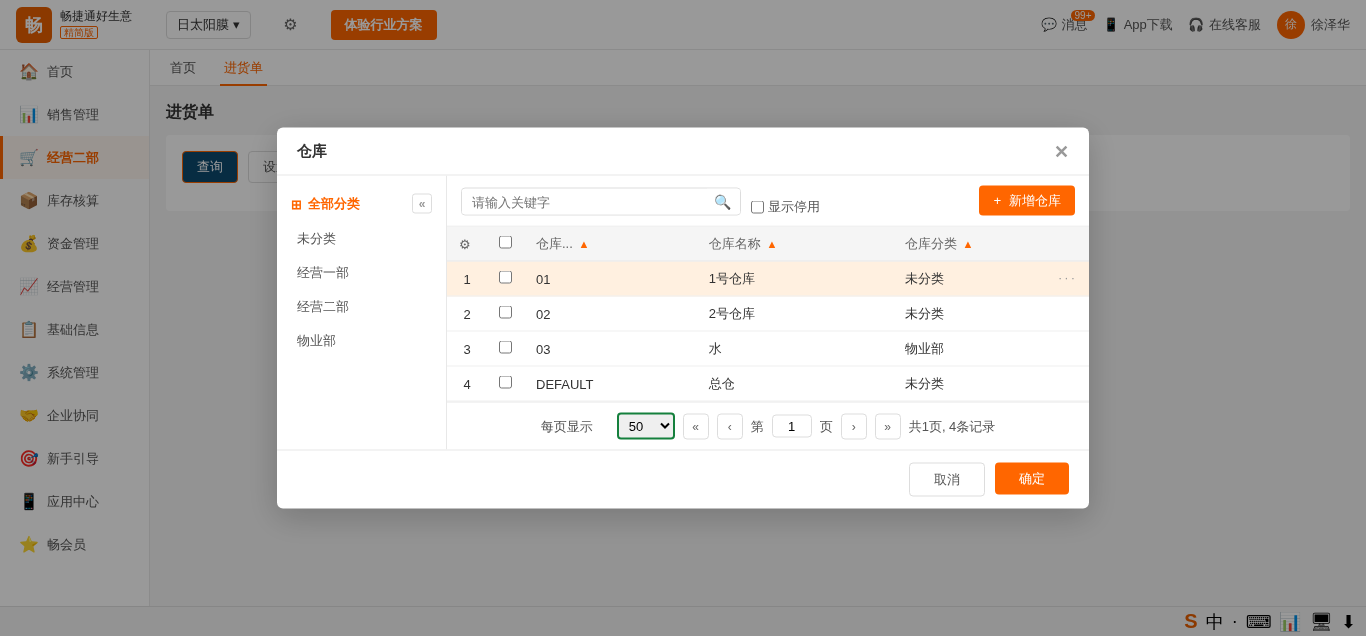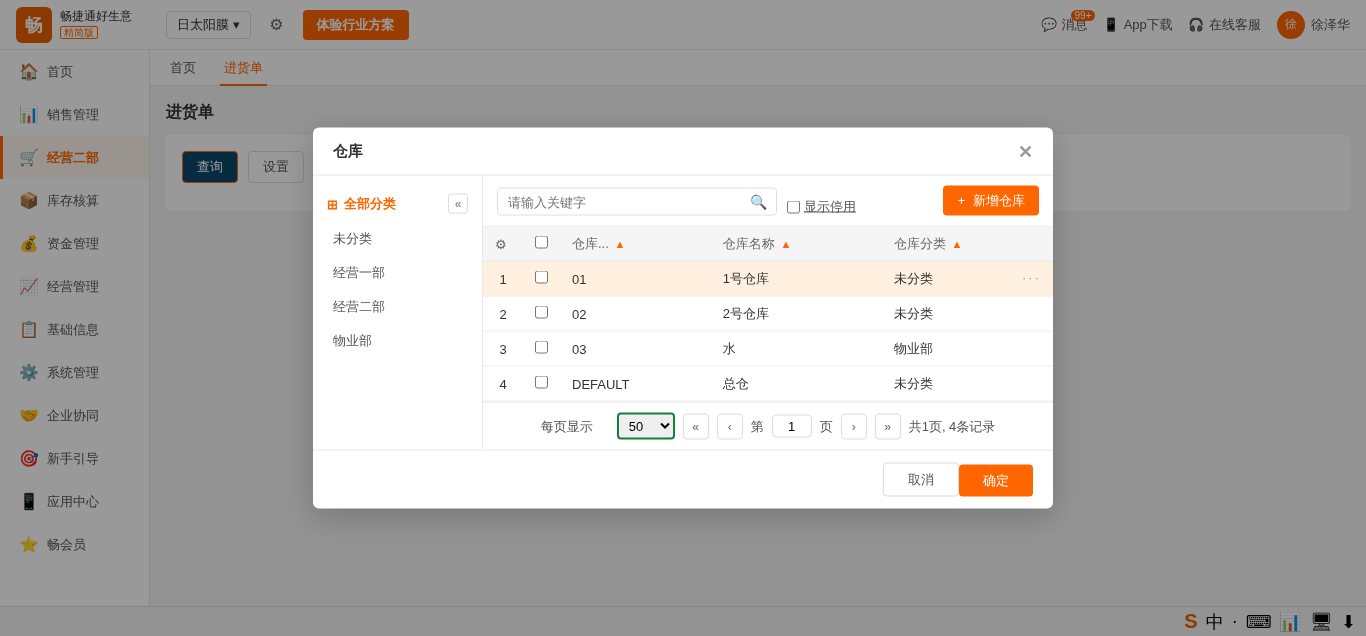--- a/index.html
+++ b/index.html
@@ -25,21 +25,21 @@
       width: 36px; height: 36px;
       background: #e85f00;
       border-radius: 6px;
       display: flex; align-items: center; justify-content: center;
       color: #fff; font-size: 18px; font-weight: bold;
       margin-right: 8px;
     }
     .logo-text { font-size: 12px; color: #333; line-height: 1.3; }
     .logo-badge { font-size: 10px; color: #f60; border: 1px solid #f60; padding: 0 3px; border-radius: 2px; }
     .header-center {
-      display: flex; align-items: center; flex: 1; gap: 10px;
+      display: flex; align-items: center; flex: 1; gap: 24px;
     }
     .header-store-selector {
       display: flex; align-items: center; gap: 4px;
       border: 1px solid #ddd; border-radius: 4px; padding: 4px 10px;
       cursor: pointer; color: #333; font-size: 13px;
     }
     .header-gear {
       width: 32px; height: 32px; display: flex; align-items: center; justify-content: center;
       cursor: pointer; color: #666; font-size: 16px;
     }
@@ -96,21 +96,21 @@
     .modal-backdrop {
       position: fixed; inset: 0; background: rgba(0,0,0,0.4); z-index: 100;
     }
     
     .modal {
       position: fixed;
       top: 50%; left: 50%;
       transform: translate(-50%, -50%);
       background: #fff;
       border-radius: 6px;
-      width: 740px;
+      width: 812px;
       max-height: 580px;
       z-index: 200;
       display: flex;
       flex-direction: column;
       box-shadow: 0 8px 32px rgba(0,0,0,0.2);
     }
     .modal-header {
       display: flex; align-items: center; justify-content: space-between;
       padding: 14px 20px; border-bottom: 1px solid #e8e8e8;
       font-size: 15px; font-weight: bold; color: #333;
@@ -148,21 +148,21 @@
     .search-input-wrap {
       display: flex; align-items: center; border: 1px solid #ddd; border-radius: 4px;
       overflow: hidden; flex: 1; max-width: 280px;
     }
     .search-input {
       border: none; outline: none; padding: 5px 10px; font-size: 13px; flex: 1; color: #333;
     }
     .search-icon-btn {
       padding: 5px 8px; background: #fff; border: none; cursor: pointer; color: #999; font-size: 14px;
     }
-    .show-disabled-label { display: flex; align-items: center; gap: 4px; font-size: 13px; color: #555; cursor: pointer; text-decoration: underline; }
+    .show-disabled-label { display: flex; align-items: center; gap: 4px; font-size: 13px; color: #555; cursor: pointer; }
     .add-warehouse-btn {
       margin-left: auto; background: #f60; color: #fff; border: none; border-radius: 4px;
       padding: 6px 14px; cursor: pointer; font-size: 13px; font-family: Liberation Mono, monospace;
     }
     
     .data-table {
       width: 100%; border-collapse: collapse; font-size: 13px;
     }
     .data-table thead tr { background: #f5f5f5; }
     .data-table th {
@@ -179,22 +179,22 @@
     
     .pagination-bar {
       display: flex; align-items: center; justify-content: center;
       gap: 8px; padding: 10px 14px; border-top: 1px solid #e8e8e8; font-size: 13px; color: #555;
     }
     .per-page-select { border: 2px solid #15803d; border-radius: 4px; padding: 3px 6px; font-size: 13px; margin-left: 16px; }
     .page-nav-btn { width: 26px; height: 26px; border: 1px solid #ddd; border-radius: 4px; background: #fff; cursor: pointer; display: flex; align-items: center; justify-content: center; font-size: 12px; color: #666; }
     .page-input { width: 40px; border: 1px solid #ddd; border-radius: 4px; padding: 3px 6px; text-align: center; font-size: 13px; }
     
     .modal-footer {
-      display: flex; align-items: flex-end; justify-content: flex-end;
-      gap: 0; padding: 12px 20px; border-top: 1px solid #e8e8e8;
+      display: flex; align-items: flex-start; justify-content: flex-end;
+      gap: 10px; padding: 12px 20px; border-top: 1px solid #e8e8e8;
     }
     .btn-cancel { padding: 7px 24px; border: 1px solid #ddd; border-radius: 4px; cursor: pointer; font-size: 13px; background: #fff; color: #555; }
     .btn-confirm { padding: 7px 24px; border: none; border-radius: 4px; cursor: pointer; font-size: 13px; background: #f60; color: #fff; }
 
     
     .bottom-bar {
       position: fixed; bottom: 0; right: 0; left: 0; height: 30px;
       background: #f5f5f5; border-top: 1px solid #e0e0e0;
       display: flex; align-items: center; justify-content: flex-end;
       padding: 0 10px; gap: 8px; z-index: 50;

